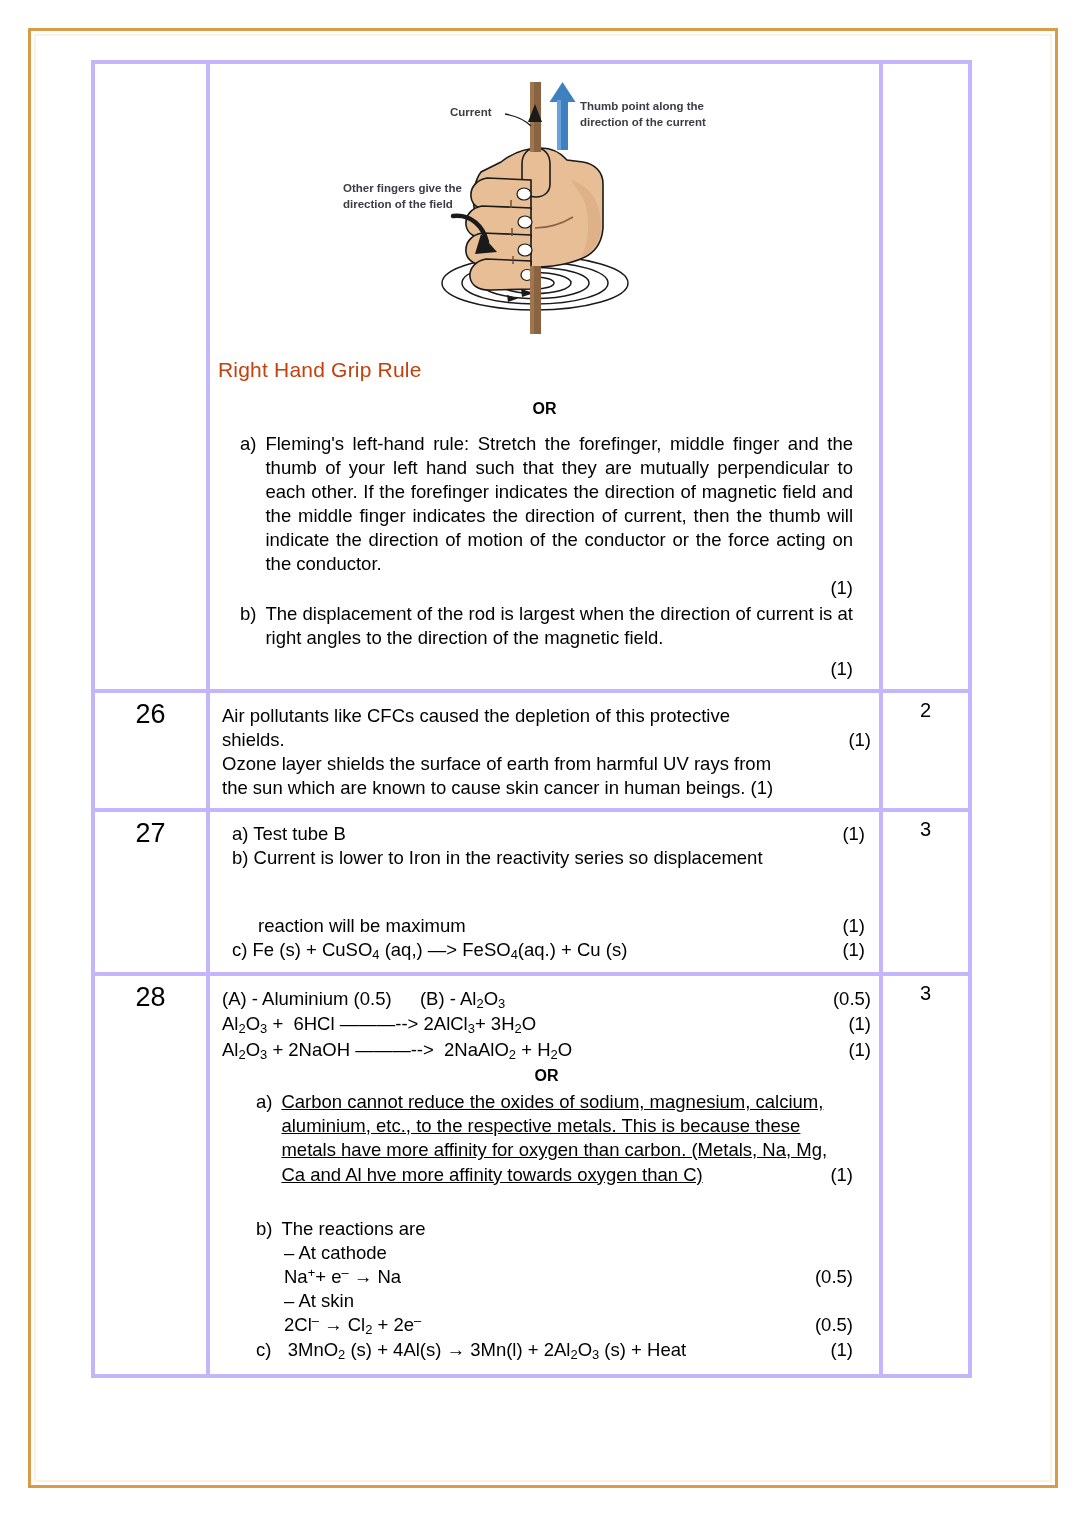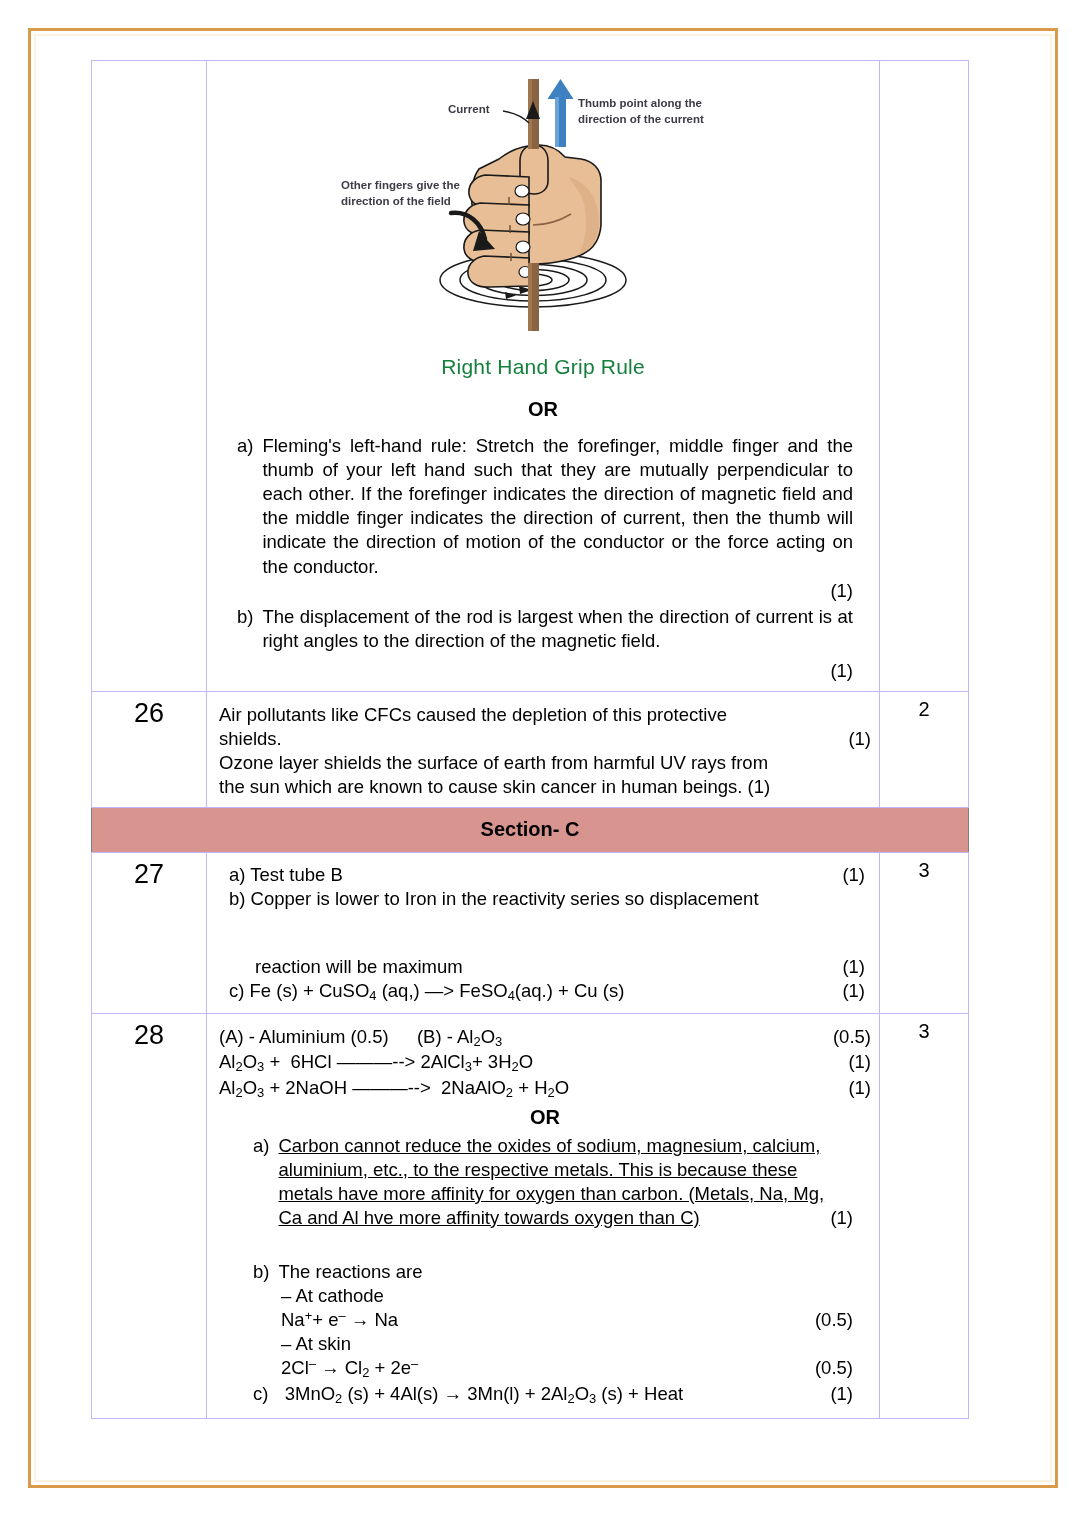--- a/index.html
+++ b/index.html
@@ -39,21 +39,21 @@
   
   .answer-table {
     position: absolute;
     left: 91px;          
     top: 60px;           
     width: 877px;        
     border-collapse: collapse;
     table-layout: fixed;
   }
   .answer-table td {
-    border: 1px solid #c4b5fd;
+    border: 4px solid #c4b5fd;
     vertical-align: top;
     padding: 0;
     background: #ffffff;
   }
   .col-qno   { width: 115px; }
   .col-body  { width: 673px; }
   .col-marks { width: 89px;  }
 
   .qno {
     text-align: center;
@@ -78,21 +78,21 @@
     background: #D89590;
     text-align: center;
     font-weight: bold;
     font-size: 20px;
     padding: 10px 0 11px 0;
     border-left: 1px solid #808080;
     border-right: 1px solid #808080;
   }
 
   
-  .center-bold { text-align: center; font-weight: bold; font-size: 20px; }
+  .center-bold { text-align: center; font-weight: bold; font-size: 16px; }
   .just {
     text-align: justify;
     text-justify: inter-word;
   }
   .mark-right { text-align: right; }
   sub { font-size: 0.70em; vertical-align: -0.22em; }
   sup { font-size: 0.70em; vertical-align: 0.45em; }
 
   
   .item {
@@ -114,23 +114,22 @@
 
   
   .diagram {
     position: relative;
     width: 420px;
     height: 278px;
     margin: 6px auto 0 auto;
   }
   .diagram svg { display: block; }
   .diagram-caption {
-    text-align: center;
     font-size: 21px;
-    color: #15803d;
+    color: #c2410c;
     margin-top: 2px;
     letter-spacing: .2px;
   }
   .lbl-text {
     font-family: "Liberation Sans", sans-serif;
     font-size: 11.5px;
     font-weight: bold;
     fill: #3c3c46;
   }
 </style>
@@ -306,42 +305,39 @@
         <div class="row-flex">
           <span class="grow">the sun which are known to cause skin cancer in human beings. (1)</span>
         </div>
       </div>
     </td>
     <td class="col-marks">
       <div class="marks">2</div>
     </td>
   </tr>
 
-  <tr class="section-row">
-    <td colspan="3">Section- C</td>
-  </tr>
 
   <tr>
     <td class="col-qno">
       <div class="qno">27</div>
     </td>
     <td class="col-body">
       <div class="body-cell blk-q27" style="padding-top:10px;padding-bottom:8px;">
         <div class="row-flex">
           <span class="grow">
             <span>a)</span>
             <span>Test tube B</span>
           </span>
           <span class="mk">(1)</span>
         </div>
 
         <div>
           <div>
             <span>b)</span>
-            <span>Copper is lower to Iron in the reactivity series so displacement</span>
+            <span>Current is lower to Iron in the reactivity series so displacement</span>
           </div>
           <div class="row-flex" style="padding-left:26px;margin-top:44px;">
             <span class="grow">reaction will be maximum</span>
             <span class="mk">(1)</span>
           </div>
         </div>
 
         <div class="row-flex">
           <span class="grow">
             <span>c)</span>

